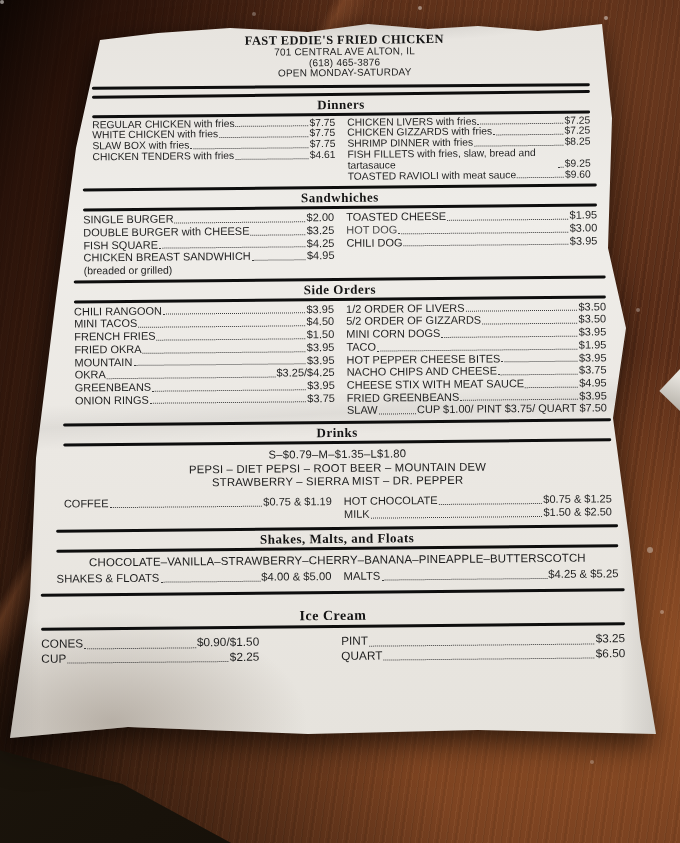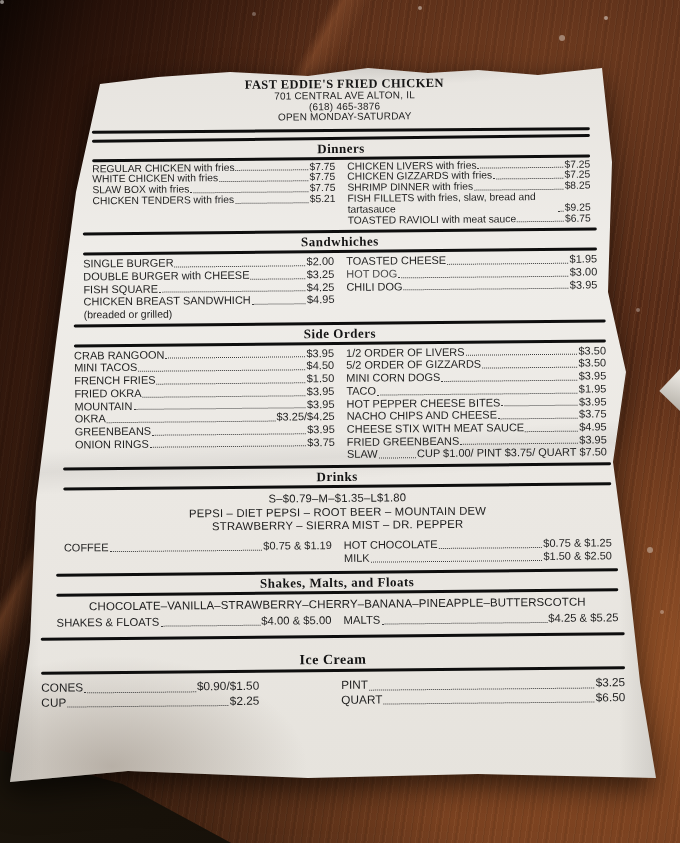--- a/index.html
+++ b/index.html
@@ -56,21 +56,21 @@
       linear-gradient(90deg, rgba(0,0,0,0.09), rgba(0,0,0,0) 5%),
       linear-gradient(270deg, rgba(0,0,0,0.10), rgba(0,0,0,0) 6%),
       linear-gradient(177deg, rgba(0,0,0,0) 51%, rgba(0,0,0,0.055) 54%, rgba(0,0,0,0) 57%),
       linear-gradient(180deg,#e7e4df 0%,#efede9 28%,#ebe8e3 58%,#e6e3dd 100%);
     clip-path:polygon(
       92px 18px,150px 11px,222px 6px,300px 10px,360px 2px,420px 7px,470px 4px,530px 9px,594px 2px,
       604px 96px,600px 226px,618px 306px,605px 396px,621px 516px,632px 616px,648px 712px,
       470px 708px,300px 712px,120px 705px,2px 716px,
       22px 576px,28px 436px,48px 276px,68px 126px);
   }
-  .paper-wrap{ position:absolute;inset:0; filter:drop-shadow(0 10px 16px rgba(0,0,0,0.45)) drop-shadow(-6px 8px 10px rgba(0,0,0,0.30));margin-top:44px; }
+  .paper-wrap{ position:absolute;inset:0; filter:drop-shadow(0 10px 16px rgba(0,0,0,0.45)) drop-shadow(-6px 8px 10px rgba(0,0,0,0.30)); }
   .tilt{ position:absolute;inset:0;padding-top:12px;transform:rotate(-0.55deg);transform-origin:50% 40%;color:#1f1f1f; }
 
   
   .mast{ text-align:center; transform:translateX(14px); }
   .mast .name{ font-family:"Liberation Serif",serif; font-weight:bold; font-size:12.5px; line-height:13px; letter-spacing:0.4px; color:#161616;}
   .mast .sub{ font-size:10px; line-height:10.7px; letter-spacing:0.2px; color:#242424;}
 
   
   .section{ box-sizing:border-box; }
   .rule{ height:3px; background:#0e0e0e; border-radius:2px; }
@@ -150,21 +150,21 @@
                 <span class="pr">$7.75</span>
               </div>
         <div class="row">
                 <span class="nm">SLAW BOX with fries</span>
                 <span class="ld"></span>
                 <span class="pr">$7.75</span>
               </div>
         <div class="row">
                 <span class="nm">CHICKEN TENDERS with fries</span>
                 <span class="ld"></span>
-                <span class="pr">$5.21</span>
+                <span class="pr">$4.61</span>
               </div>
       </div>
       <div class="col">
         <div class="row">
                 <span class="nm">CHICKEN LIVERS with fries</span>
                 <span class="ld"></span>
                 <span class="pr">$7.25</span>
               </div>
         <div class="row">
                 <span class="nm">CHICKEN GIZZARDS with fries</span>
@@ -177,21 +177,21 @@
                 <span class="pr">$8.25</span>
               </div>
         <div class="row">
                 <span class="nm" style="white-space:normal">FISH FILLETS with fries, slaw, bread and tartasauce</span>
                 <span class="ld"></span>
                 <span class="pr">$9.25</span>
               </div>
         <div class="row">
                 <span class="nm">TOASTED RAVIOLI with meat sauce</span>
                 <span class="ld"></span>
-                <span class="pr">$6.75</span>
+                <span class="pr">$9.60</span>
               </div>
       </div>
     </div>
   </div>
 
   <div class="section sec-sand">
     <div class="rule above"></div>
     <div class="stitle">Sandwhiches</div>
     <div class="rule below"></div>
     <div class="cols">
@@ -238,21 +238,21 @@
     </div>
   </div>
 
   <div class="section sec-sides">
     <div class="rule above"></div>
     <div class="stitle">Side Orders</div>
     <div class="rule below"></div>
     <div class="cols">
       <div class="col">
         <div class="row">
-                <span class="nm">CRAB RANGOON</span>
+                <span class="nm">CHILI RANGOON</span>
                 <span class="ld"></span>
                 <span class="pr">$3.95</span>
               </div>
         <div class="row">
                 <span class="nm">MINI TACOS</span>
                 <span class="ld"></span>
                 <span class="pr">$4.50</span>
               </div>
         <div class="row">
                 <span class="nm">FRENCH FRIES</span>

